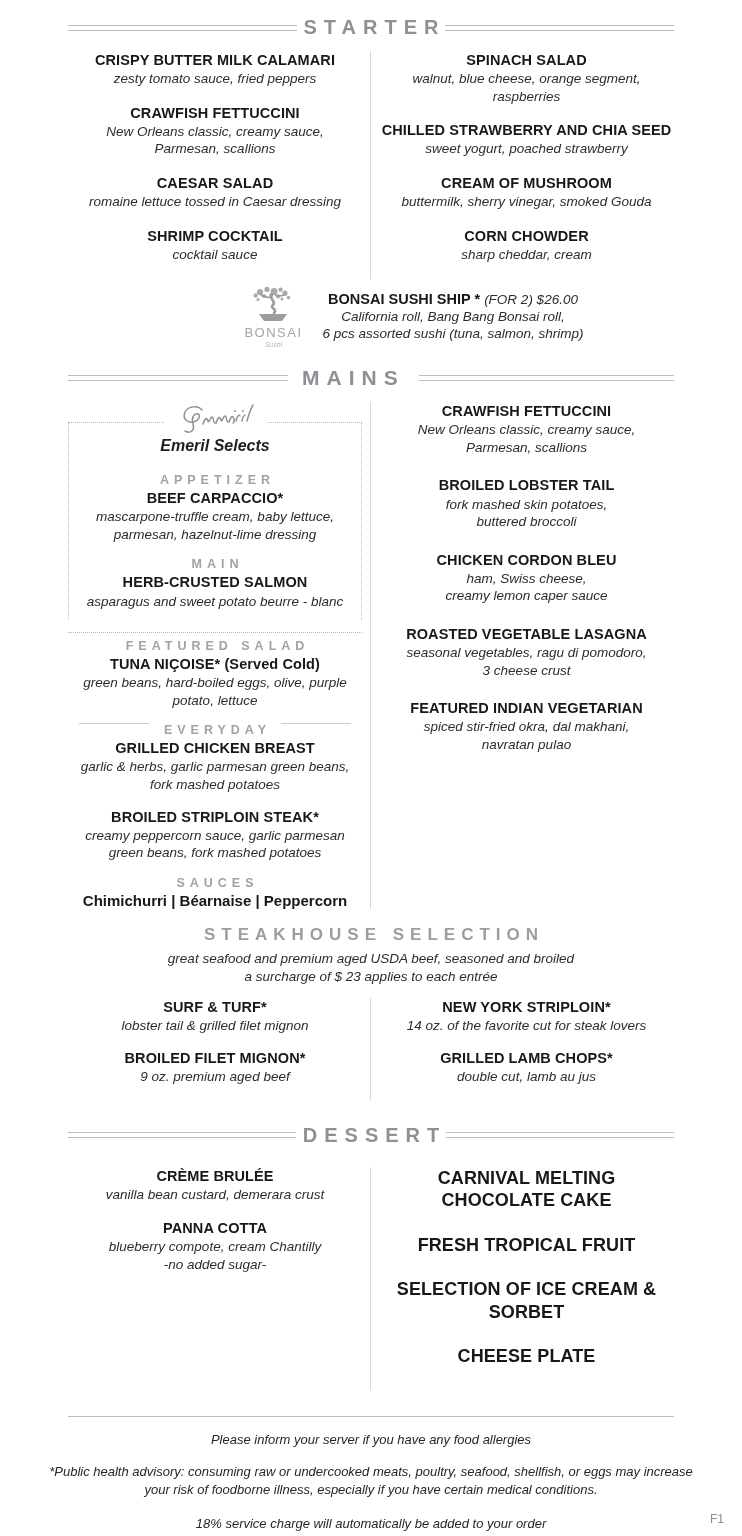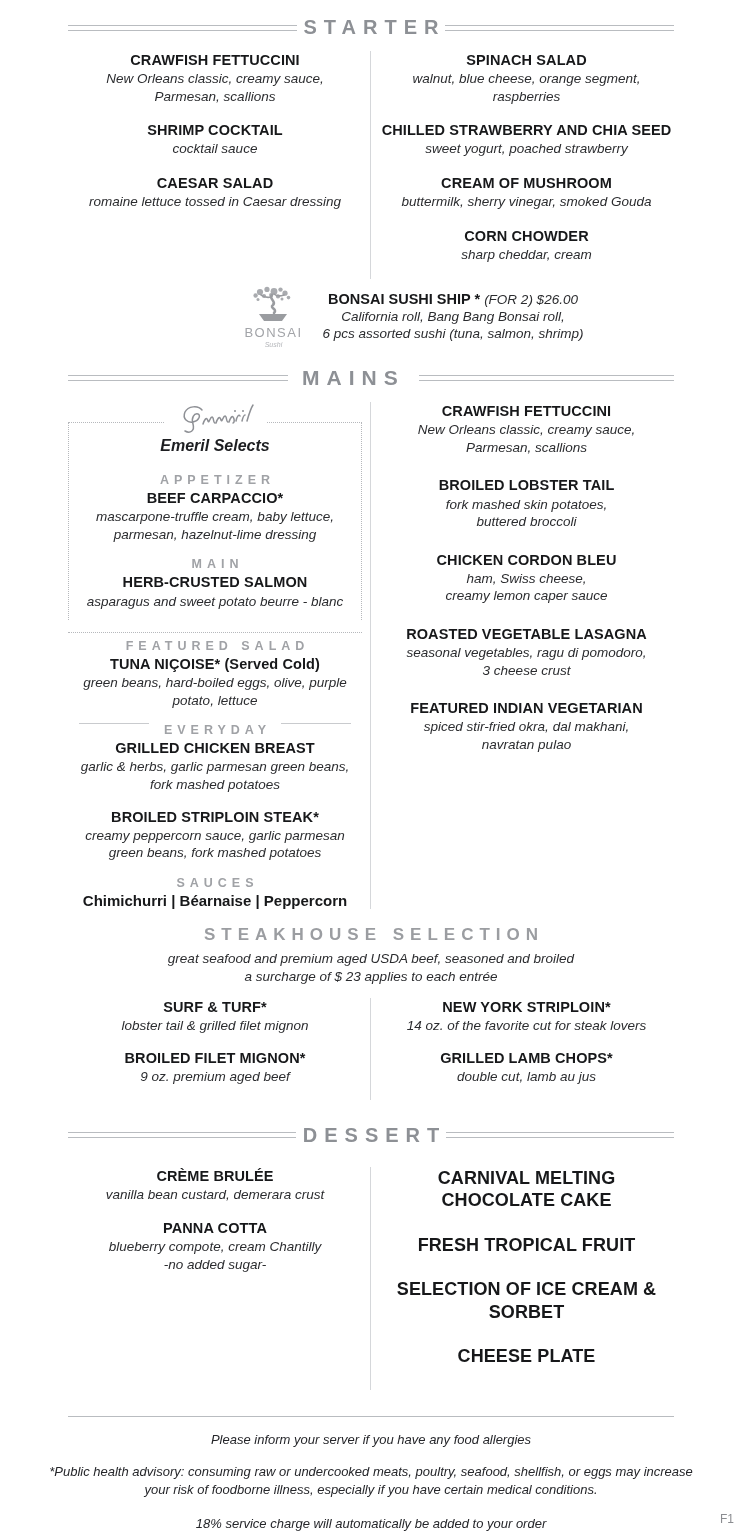--- a/index.html
+++ b/index.html
@@ -248,51 +248,55 @@
   .foot-line {
     font-size: 13px;
     font-style: italic;
     color: #25262a;
     line-height: 1.4;
     margin-bottom: 14px;
   }
   .foot-line.advisory { margin-bottom: 16px; }
   .corner-mark {
     position: absolute;
-    right: 8px;
+    right: 18px;
     bottom: 10px;
     font-size: 12px;
     color: #8b8d91;
   }
 </style>
 </head>
 <body>
 
 <div class="page">
 
   <div class="starter-wrap">
     <div class="sec-head">
       <div class="rule"></div>
       <div class="sec-title">STARTER</div>
       <div class="rule"></div>
     </div>
 
     <div class="cols starter-cols">
       <div class="col left" id="starter-left">
           <div class="item">
+            <div class="item-name">CRISPY BUTTER MILK CALAMARI</div>
+            <div class="item-desc">zesty tomato sauce, fried peppers</div>
+          </div>
+          <div class="item">
             <div class="item-name">CRAWFISH FETTUCCINI</div>
             <div class="item-desc">New Orleans classic, creamy sauce,<br>Parmesan, scallions</div>
           </div>
           <div class="item">
+            <div class="item-name">CAESAR SALAD</div>
+            <div class="item-desc">romaine lettuce tossed in Caesar dressing</div>
+          </div>
+          <div class="item">
             <div class="item-name">SHRIMP COCKTAIL</div>
             <div class="item-desc">cocktail sauce</div>
-          </div>
-          <div class="item">
-            <div class="item-name">CAESAR SALAD</div>
-            <div class="item-desc">romaine lettuce tossed in Caesar dressing</div>
           </div>
         </div>
       <div class="col right" id="starter-right">
           <div class="item">
             <div class="item-name">SPINACH SALAD</div>
             <div class="item-desc">walnut, blue cheese, orange segment,<br>raspberries</div>
           </div>
           <div class="item">
             <div class="item-name">CHILLED STRAWBERRY AND CHIA SEED</div>
             <div class="item-desc">sweet yogurt, poached strawberry</div>

